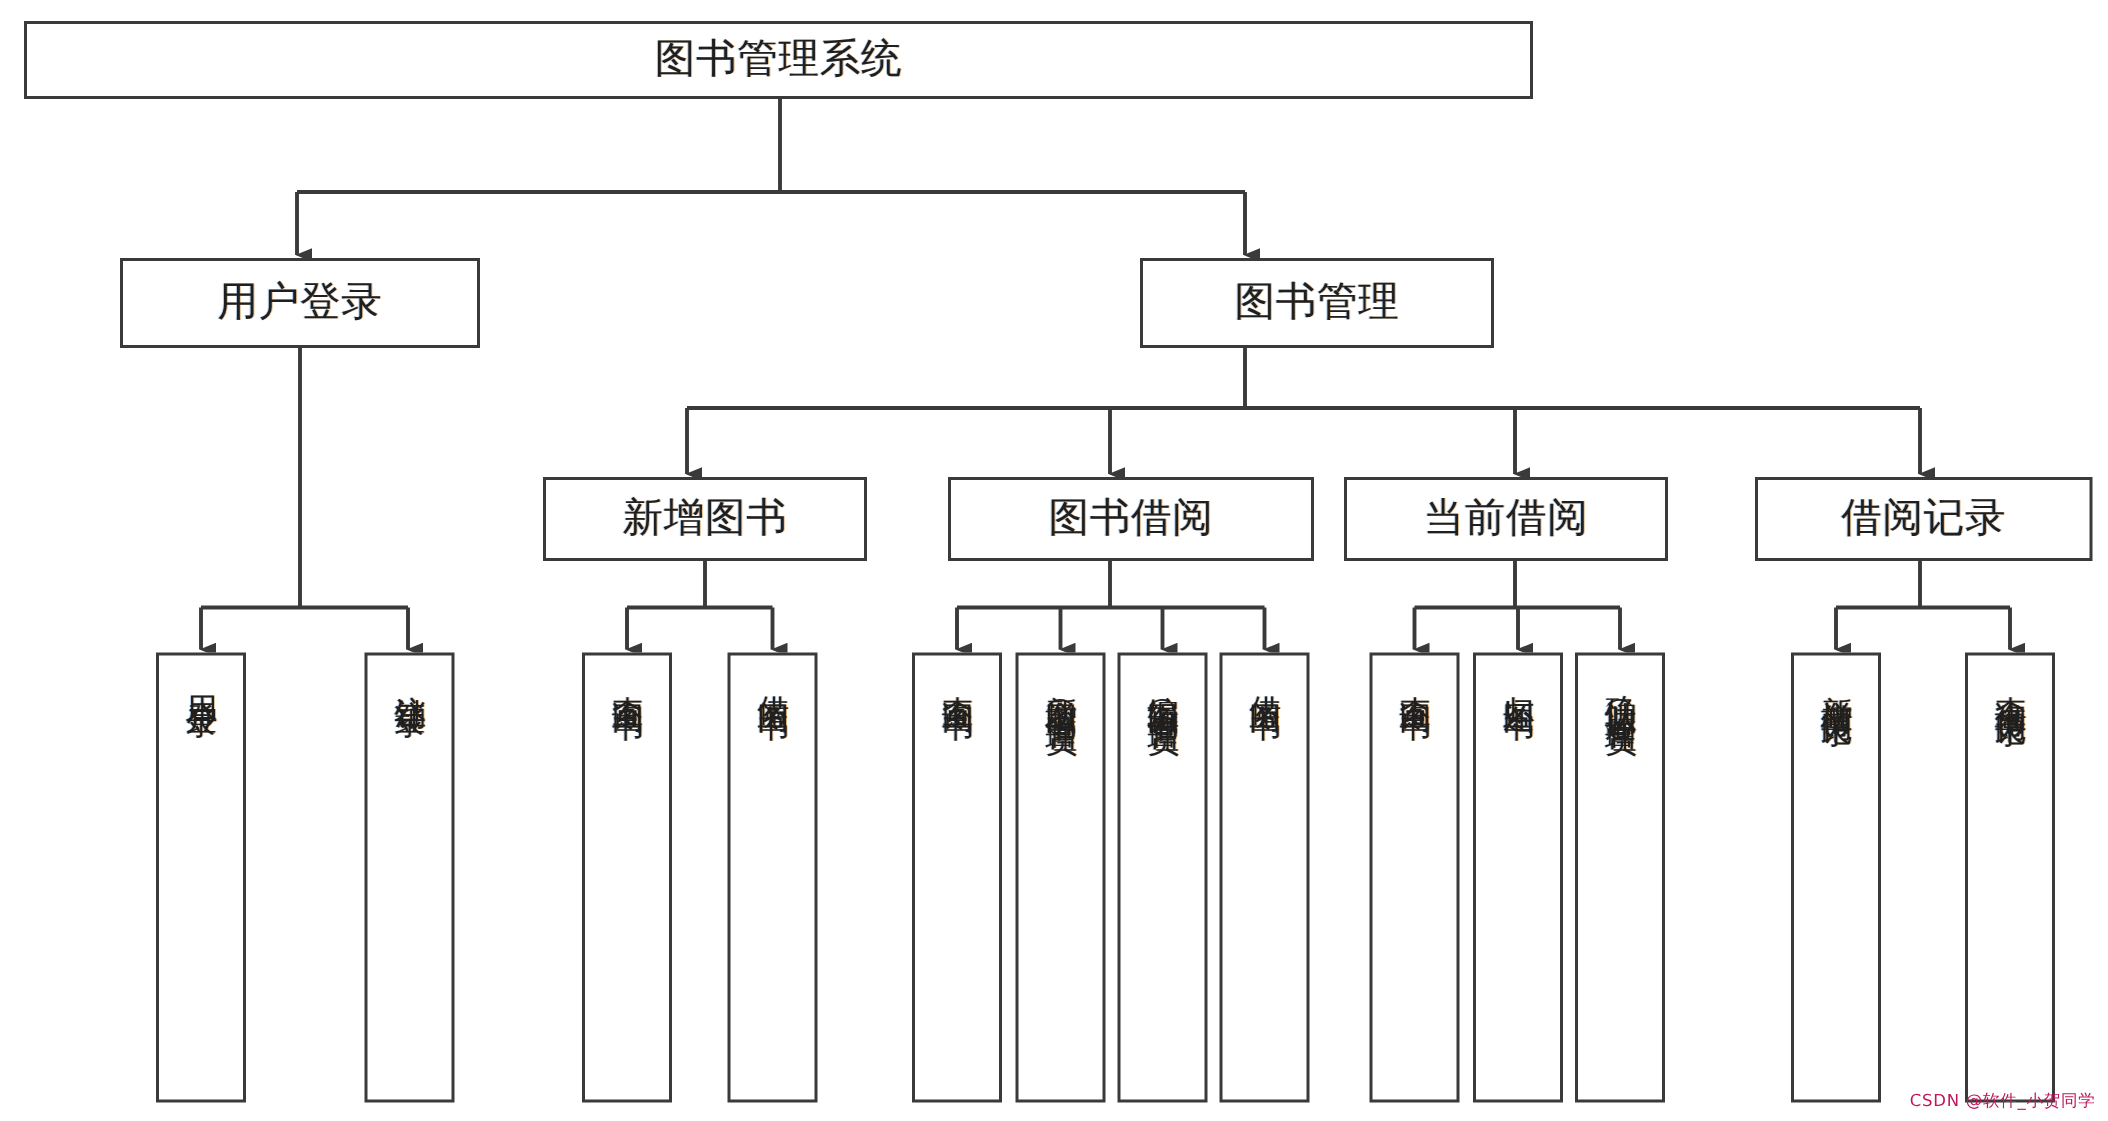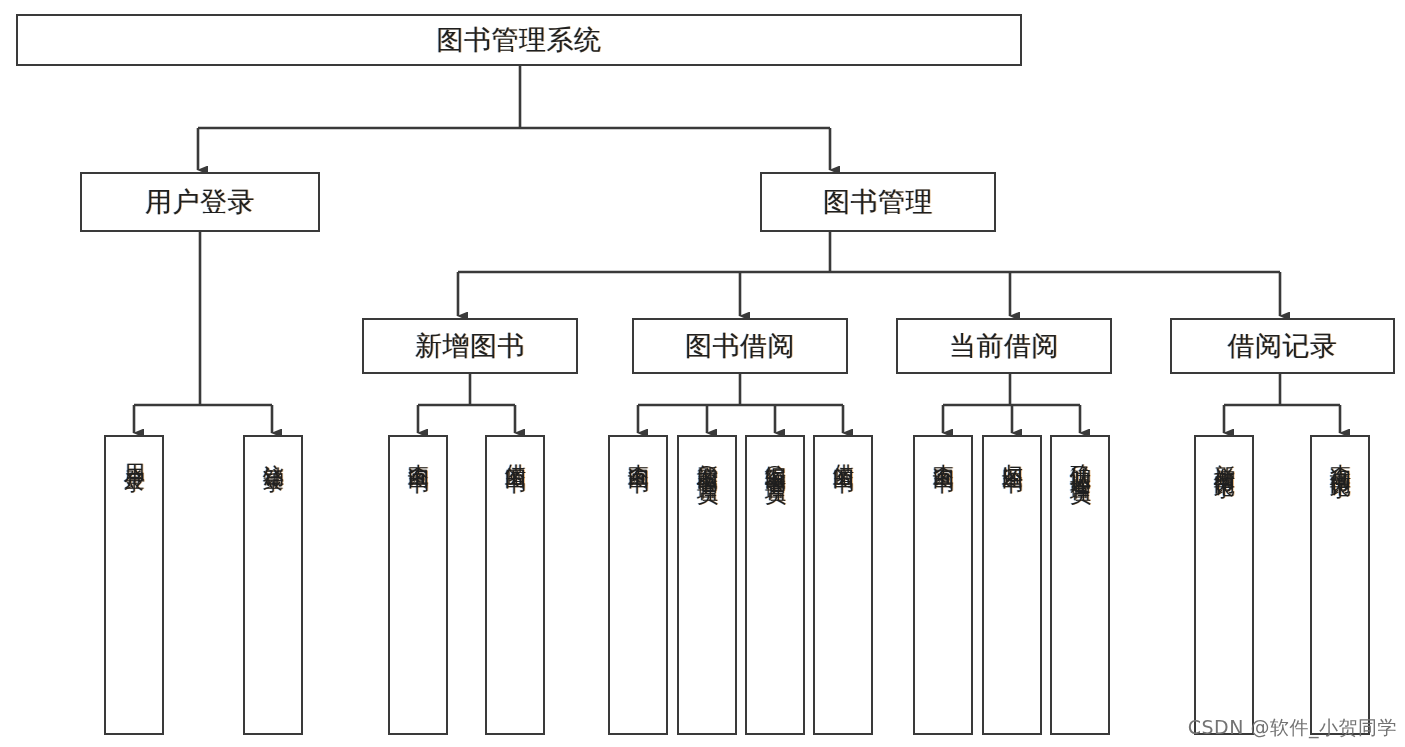--- a/index.html
+++ b/index.html
@@ -53,22 +53,22 @@
     text-orientation: upright;
     font-size: 21px;
     letter-spacing: 3px;
     line-height: 1.0;
     white-space: nowrap;
   }
   #watermark {
     position: absolute;
     right: 8px;
     bottom: 6px;
-    font-size: 19px;
-    color: #737373;
+    font-size: 11px;
+    color: #be185d;
     letter-spacing: 0.5px;
     z-index: 5;
     white-space: nowrap;
   }
 </style>
 </head>
 <body>
 
 <div id="diagram-root">
 
@@ -121,21 +121,21 @@
       </div>
       <div class="node" style="left: 80px; top: 172px; width: 240px; height: 60px;">
         <span class="node-label">用户登录</span>
       </div>
       <div class="node" style="left: 712px; top: 172px; width: 236px; height: 60px; margin-left: 48px;">
         <span class="node-label">图书管理</span>
       </div>
       <div class="node" style="left: 362px; top: 318px; width: 216px; height: 56px;">
         <span class="node-label">新增图书</span>
       </div>
-      <div class="node" style="left: 632px; top: 318px; width: 216px; height: 56px;">
+      <div class="node" style="left: 632px; top: 318px; width: 244px; height: 56px;">
         <span class="node-label">图书借阅</span>
       </div>
       <div class="node" style="left: 896px; top: 318px; width: 216px; height: 56px;">
         <span class="node-label">当前借阅</span>
       </div>
       <div class="node" style="left: 1170px; top: 318px; width: 225px; height: 56px;">
         <span class="node-label">借阅记录</span>
       </div>
       <div class="node node-leaf" style="left: 104px; top: 435px; width: 60px; height: 300px;">
         <span class="node-label">用户登录</span>

